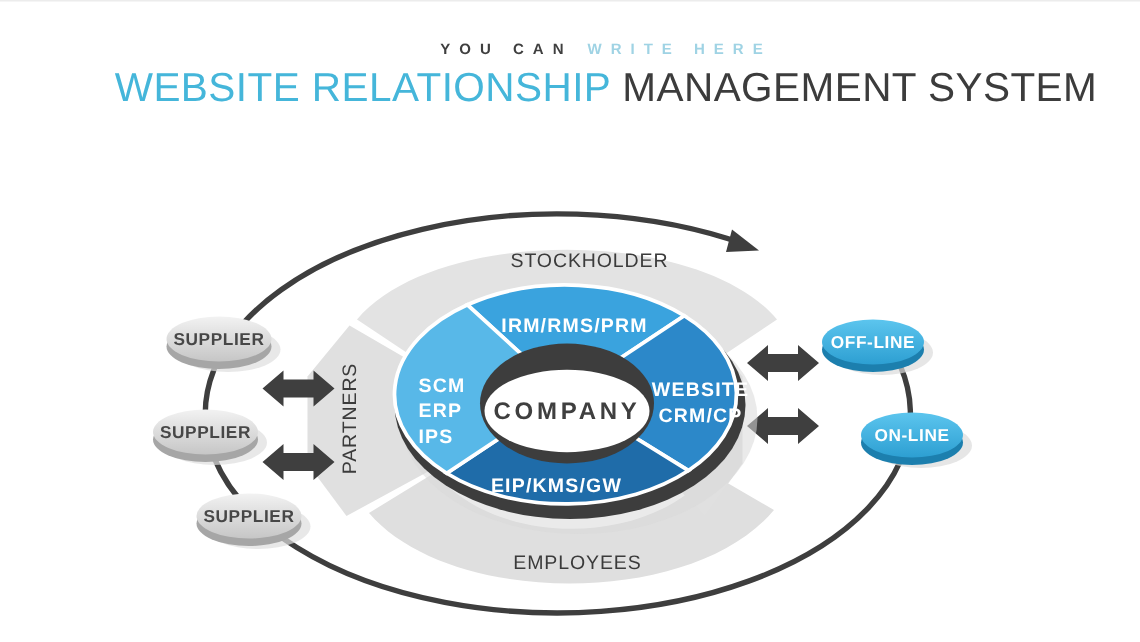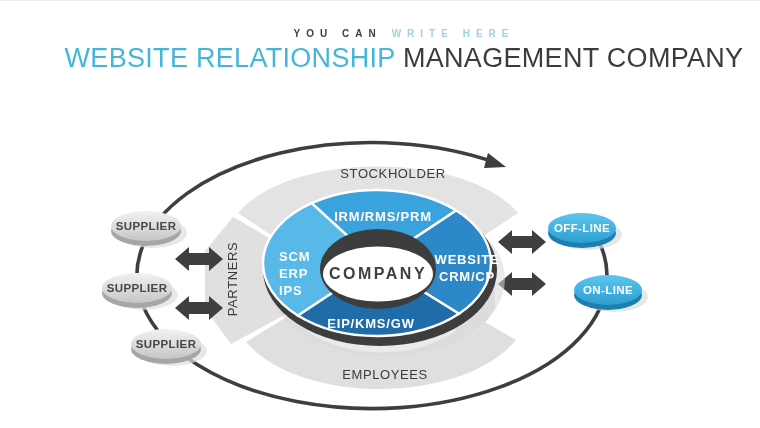--- a/index.html
+++ b/index.html
@@ -39,21 +39,21 @@
 </style>
 </head>
 <body>
 
 <div class="slide">
 
   <div class="hdr tagline">
     <span>YOU CAN</span><span class="accent">WRITE HERE</span>
   </div>
   <div class="hdr title">
-    <span>WEBSITE RELATIONSHIP</span><span class="rest"> MANAGEMENT COMPANY</span>
+    <span>WEBSITE RELATIONSHIP</span><span class="rest"> MANAGEMENT SYSTEM</span>
   </div>
 
   <svg width="760" height="428" viewBox="0 0 760 428">
     <defs>
       <linearGradient id="gradGray" x1="0" y1="0" x2="0" y2="1">
         <stop offset="0" stop-color="#f2f2f2"></stop>
         <stop offset="1" stop-color="#c6c6c6"></stop>
       </linearGradient>
       <linearGradient id="gradBlue" x1="0" y1="0" x2="0" y2="1">
         <stop offset="0" stop-color="#5cc5ee"></stop>

